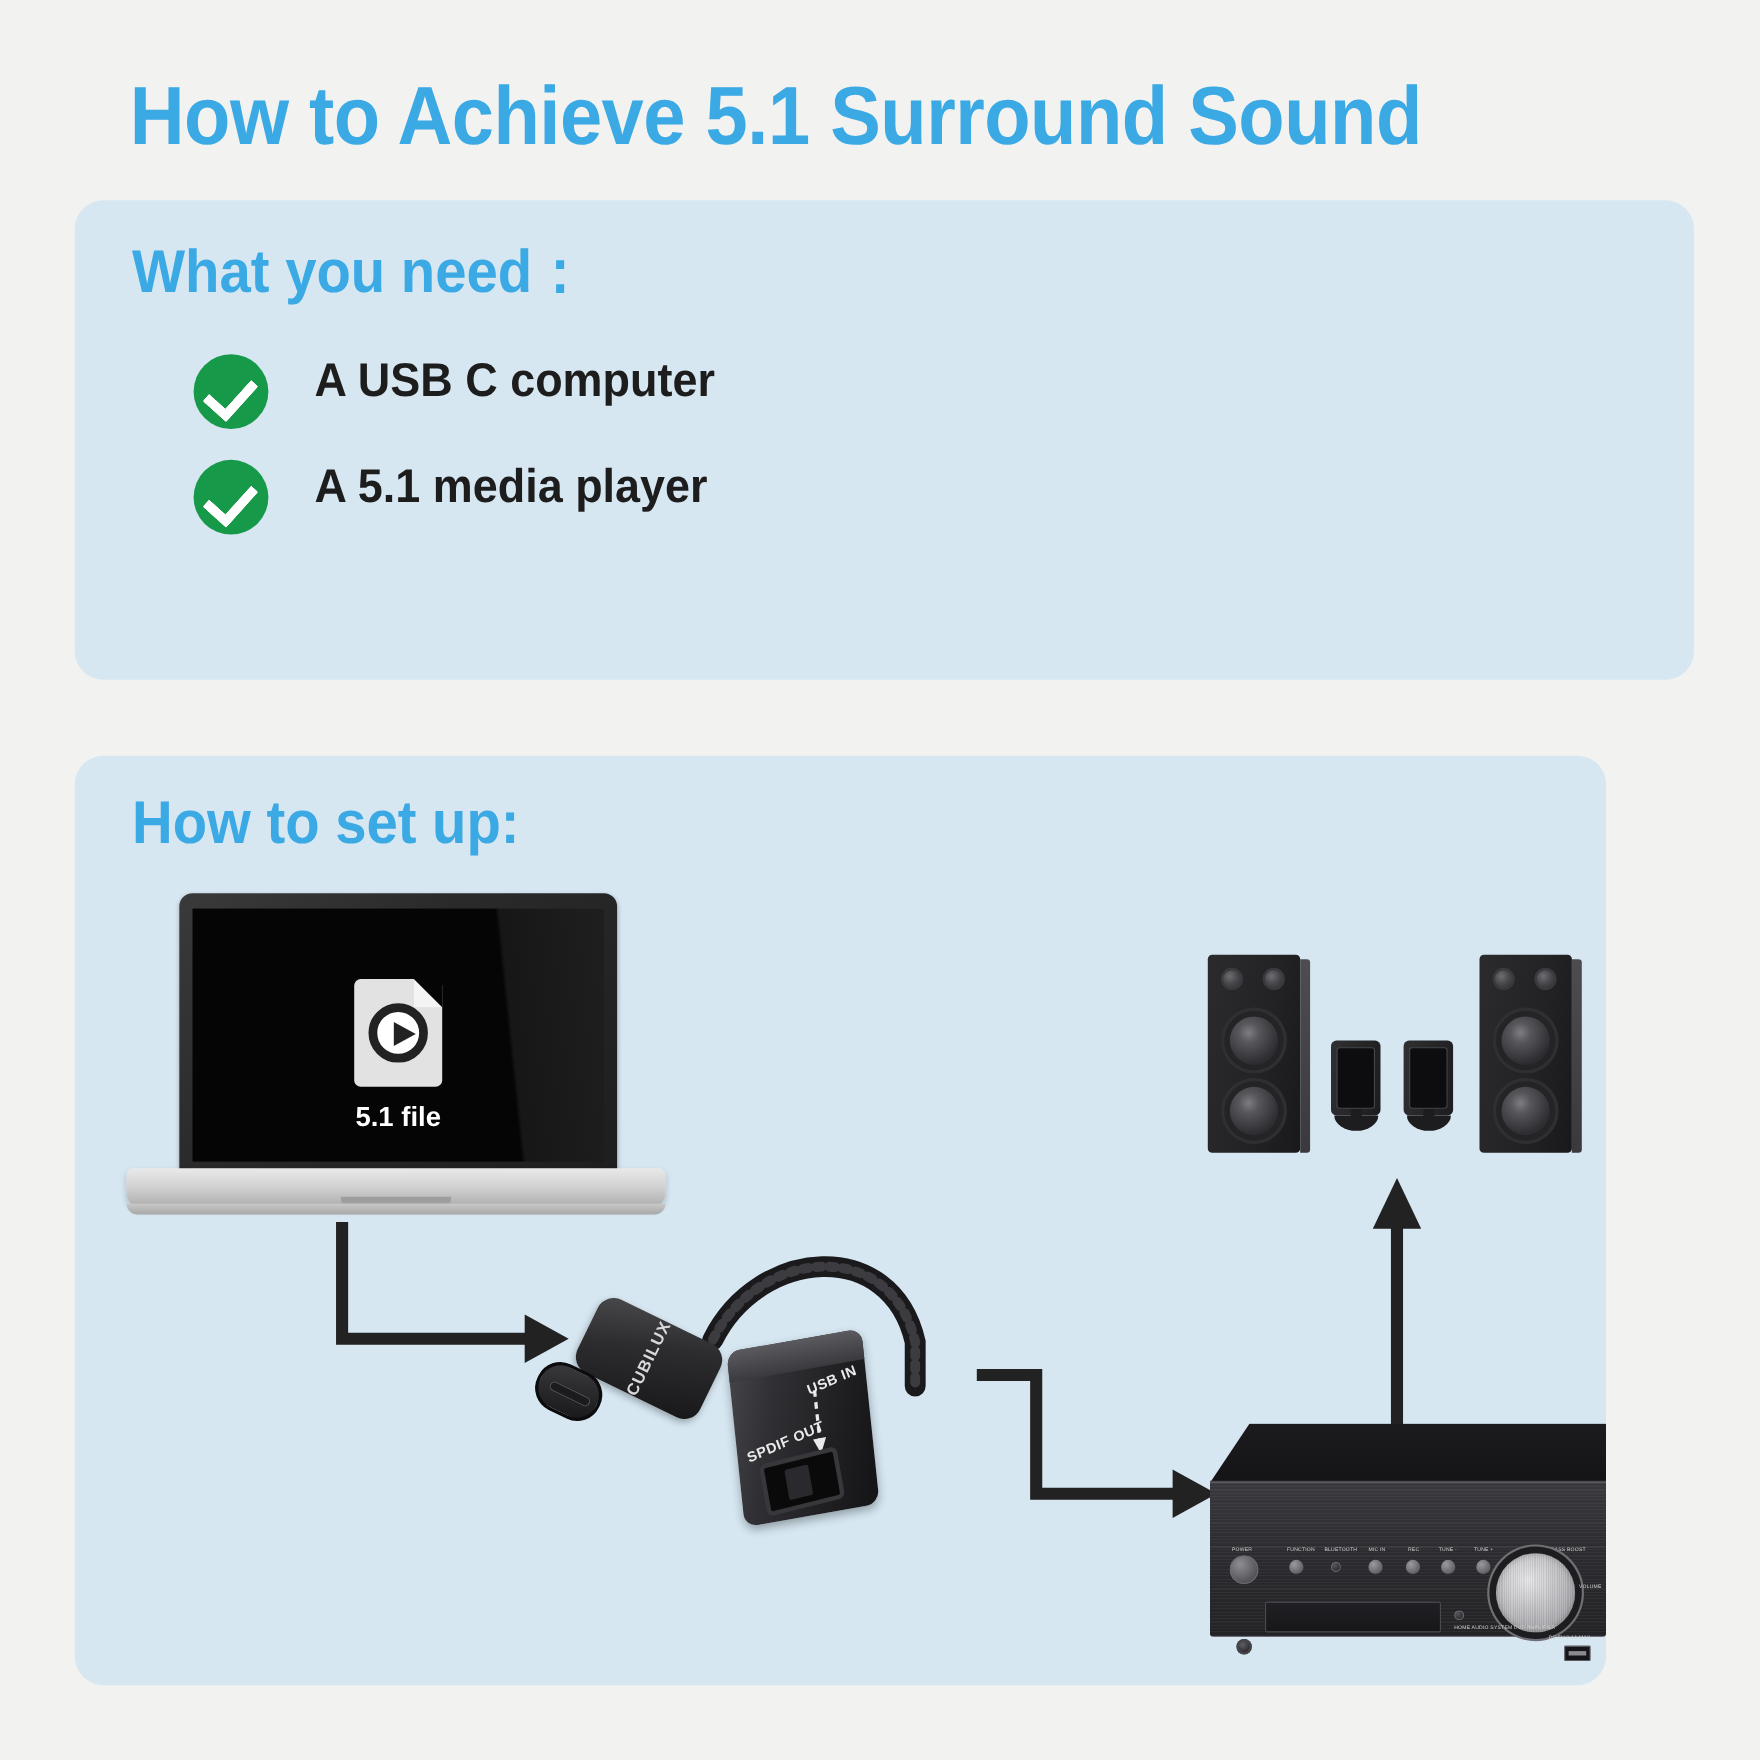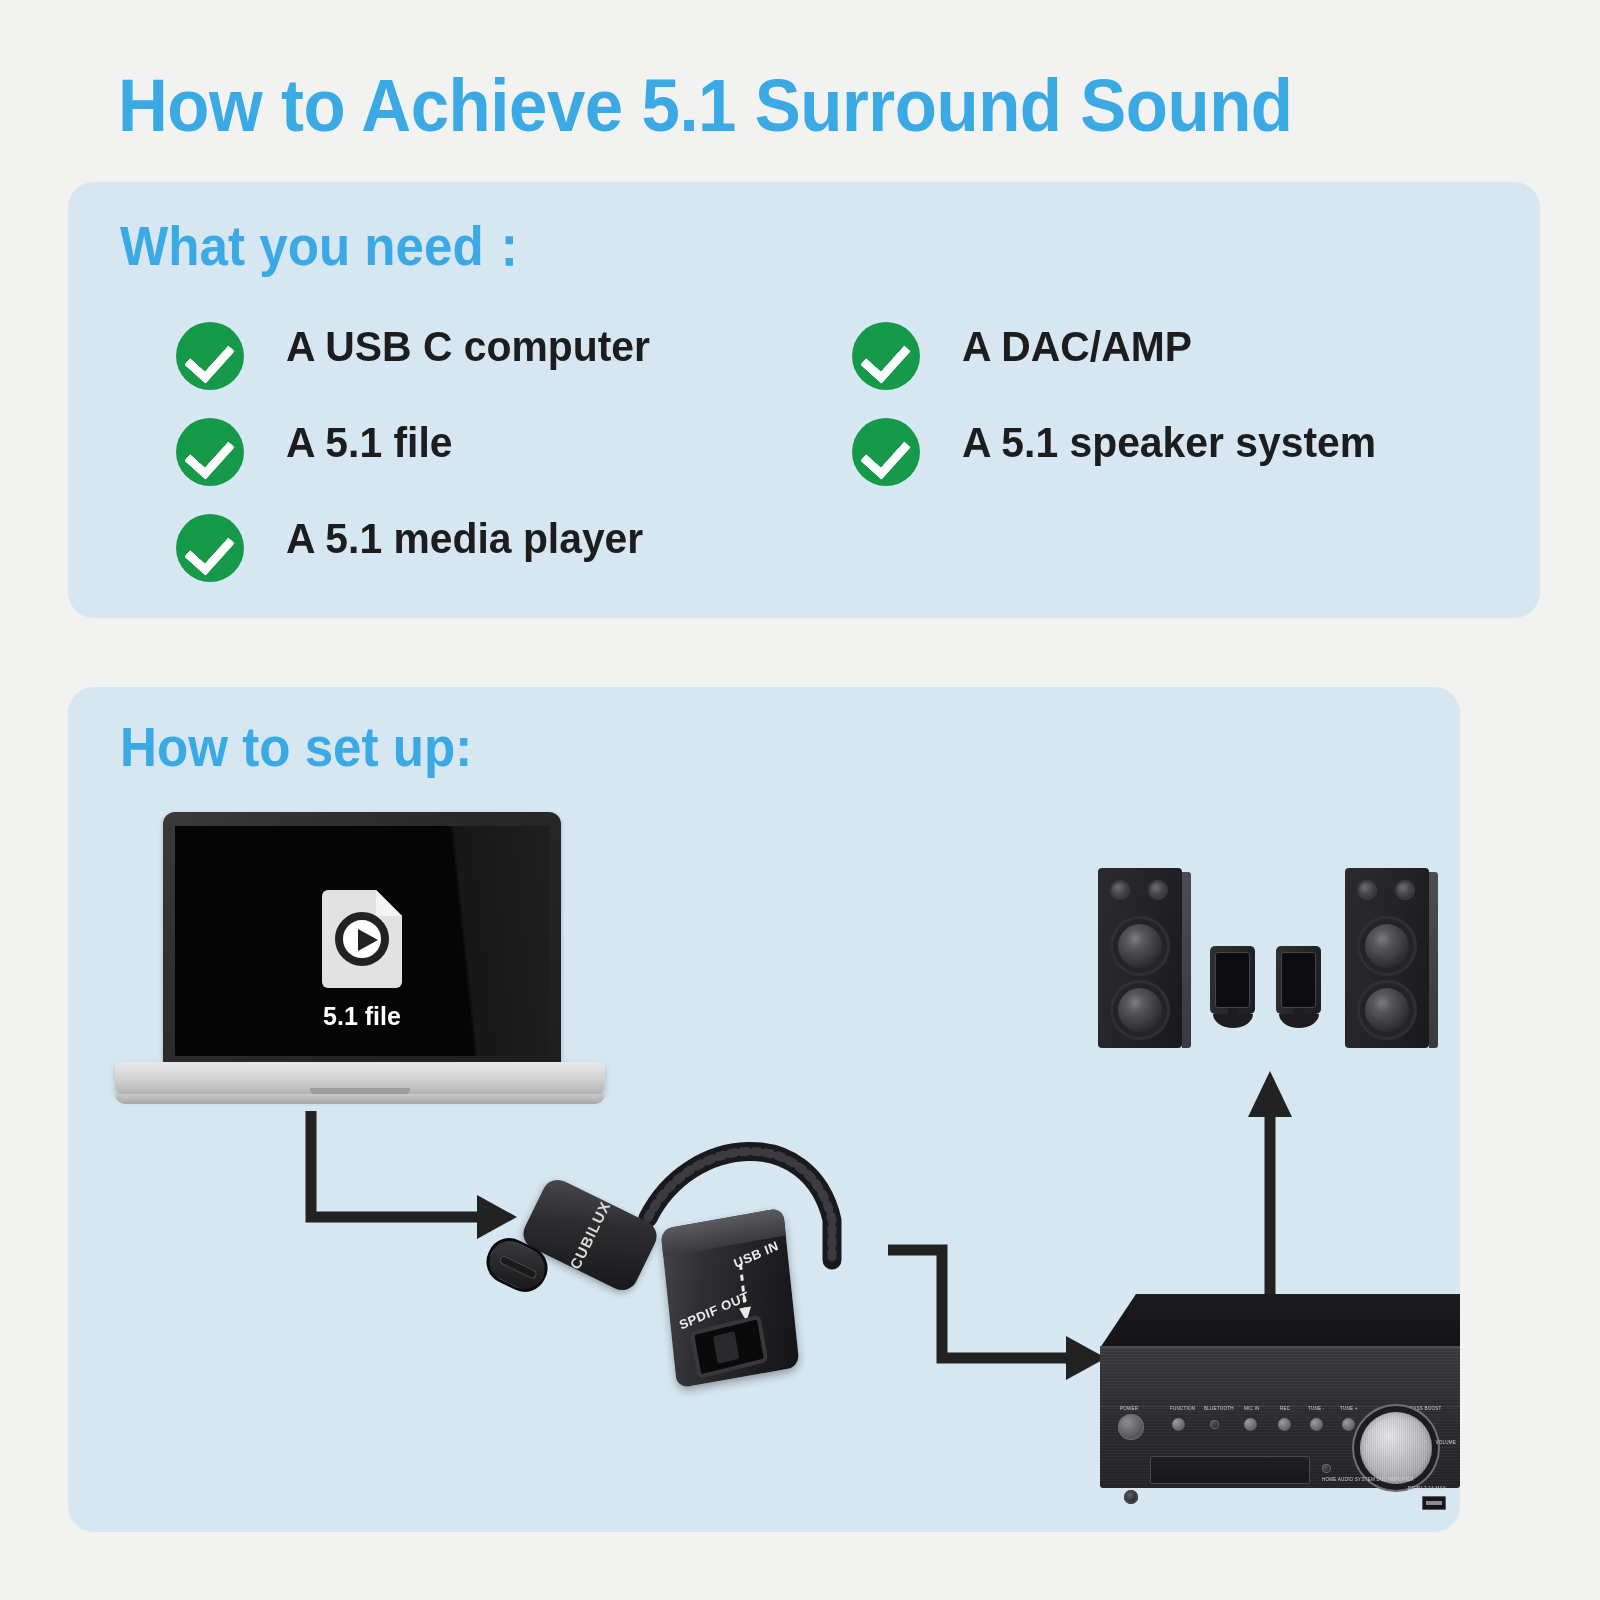--- a/index.html
+++ b/index.html
@@ -423,38 +423,24 @@
 
   <div class="panel-heading" id="need-heading">What you need：</div>
 
   <div class="check-col" id="col-left">
     <div class="check-item">
       <div class="check-circle"></div>
       <div class="check-label">A USB C computer</div>
     </div>
     <div class="check-item">
       <div class="check-circle"></div>
-      <div class="check-label">A 5.1 file</div>
-    </div>
-    <div class="check-item">
-      <div class="check-circle"></div>
       <div class="check-label">A 5.1 media player</div>
     </div>
   </div>
 
-  <div class="check-col" id="col-right">
-    <div class="check-item">
-      <div class="check-circle"></div>
-      <div class="check-label">A DAC/AMP</div>
-    </div>
-    <div class="check-item">
-      <div class="check-circle"></div>
-      <div class="check-label">A 5.1 speaker system</div>
-    </div>
-  </div>
 </div>
 
 <div class="panel" id="panel-setup">
   <div class="panel-heading" id="setup-heading">How to set up:</div>
 </div>
 
 <div id="laptop">
   <div class="lid">
     <div class="screen">
       <div class="file-icon">

